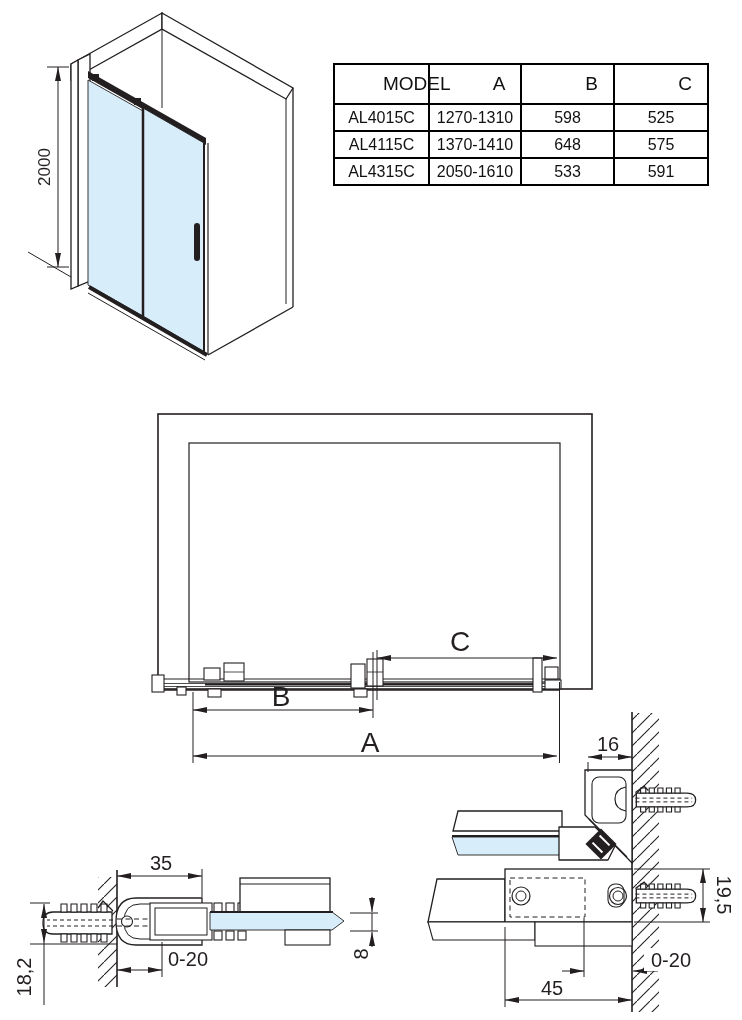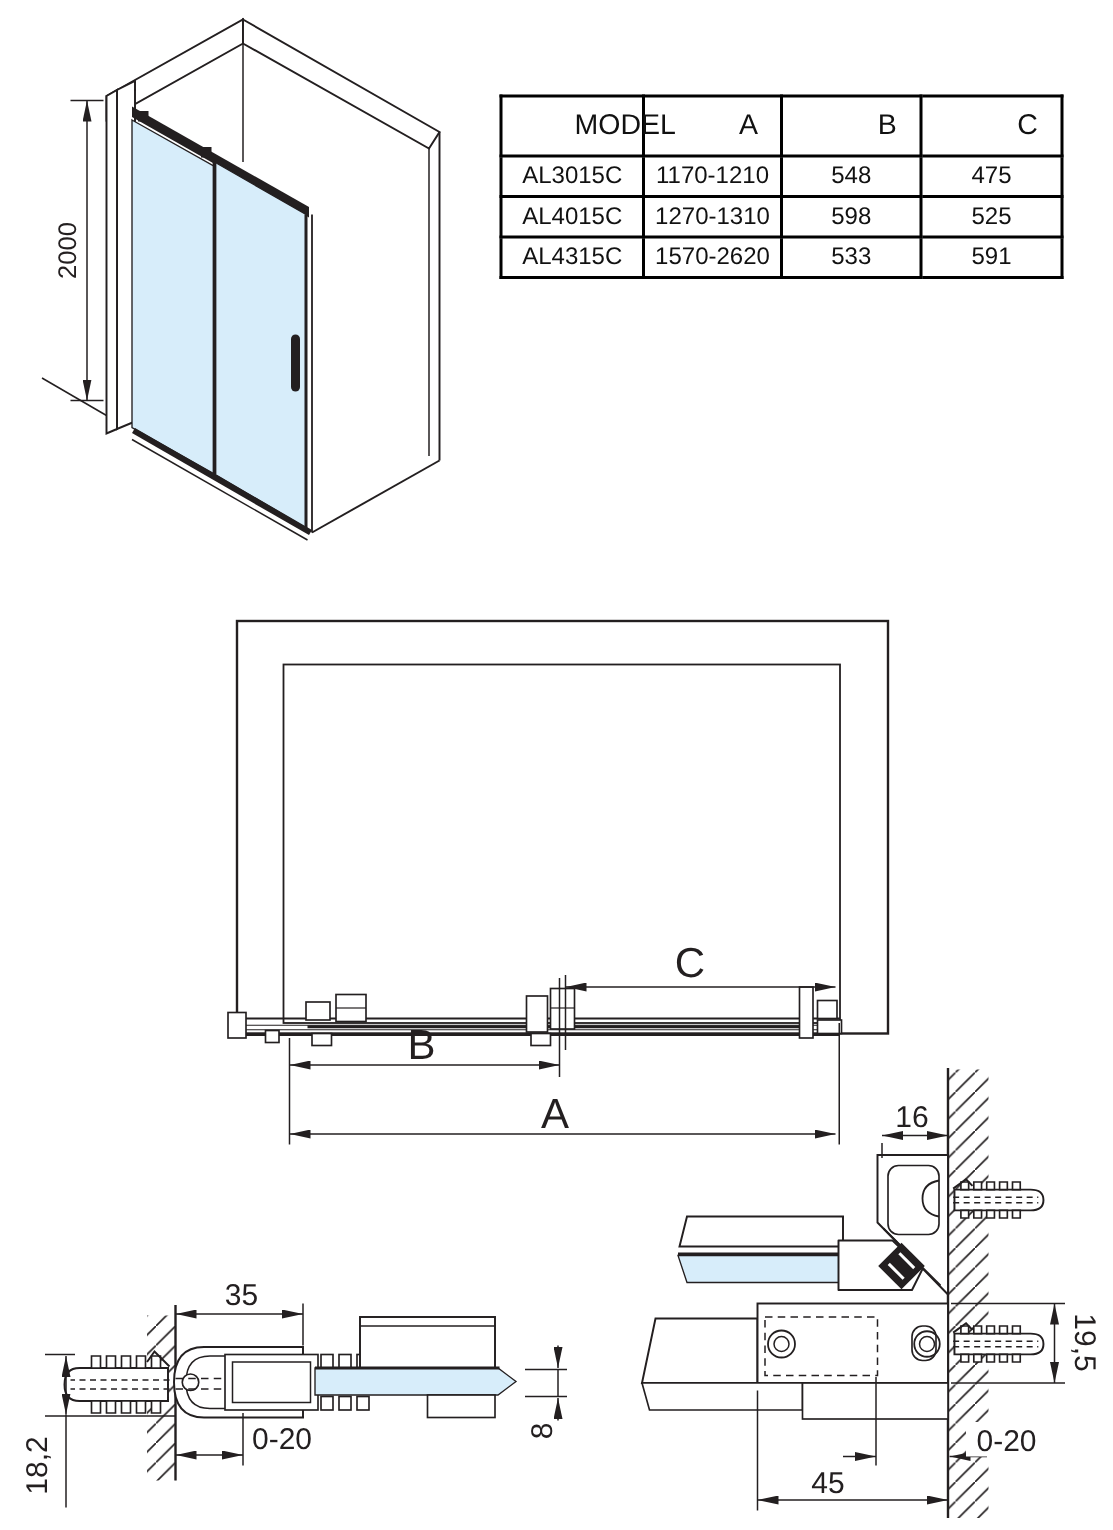--- a/index.html
+++ b/index.html
@@ -269,33 +269,33 @@
   <thead>
     <tr>
       <th>MODEL</th>
       <th>A</th>
       <th>B</th>
       <th>C</th>
     </tr>
   </thead>
   <tbody>
     <tr>
-      <td>AL3015C</td>
-      <td>1170-1210</td>
-      <td>548</td>
-      <td>475</td>
-    </tr>
-    <tr>
       <td>AL4015C</td>
       <td>1270-1310</td>
       <td>598</td>
       <td>525</td>
     </tr>
     <tr>
+      <td>AL4115C</td>
+      <td>1370-1410</td>
+      <td>648</td>
+      <td>575</td>
+    </tr>
+    <tr>
       <td>AL4315C</td>
-      <td>1570-2620</td>
+      <td>2050-1610</td>
       <td>533</td>
       <td>591</td>
     </tr>
   </tbody>
 </table>
 
 </div>
 
 </body></html>

